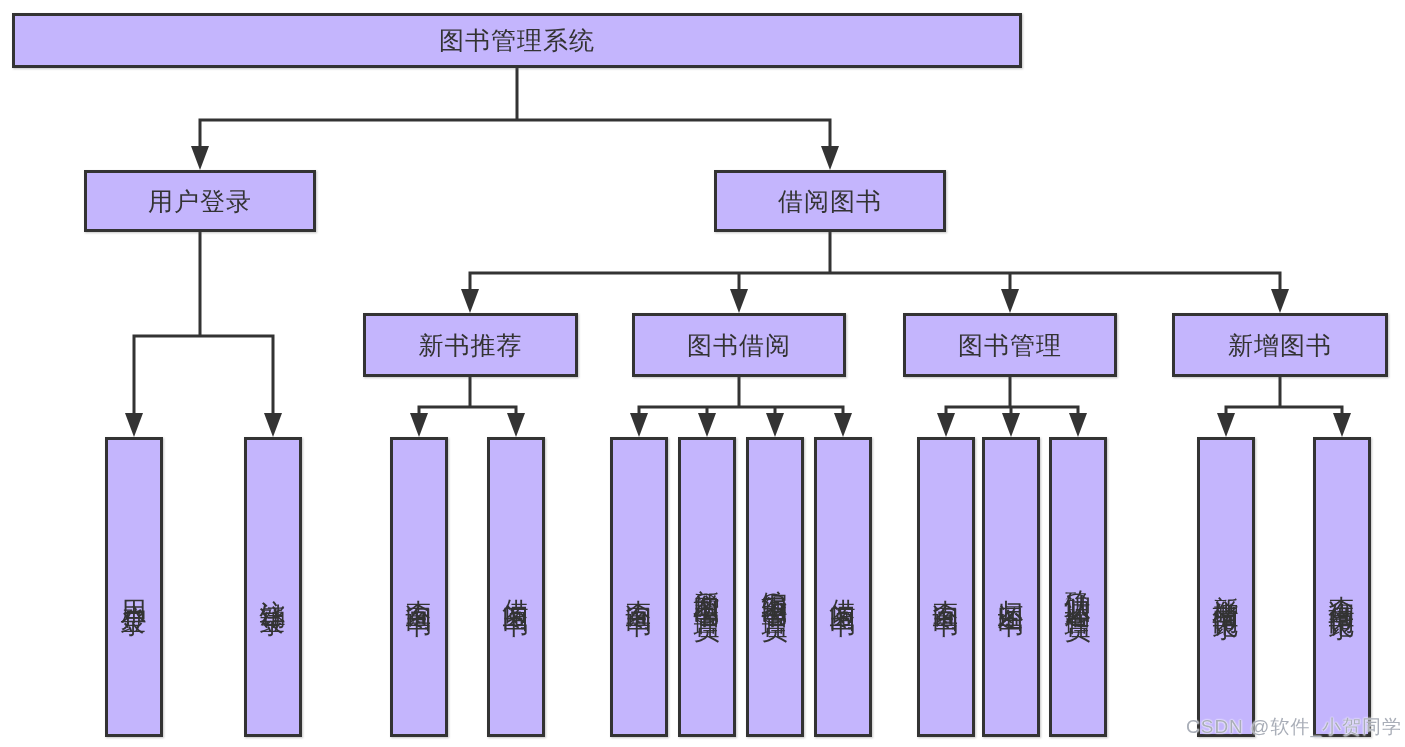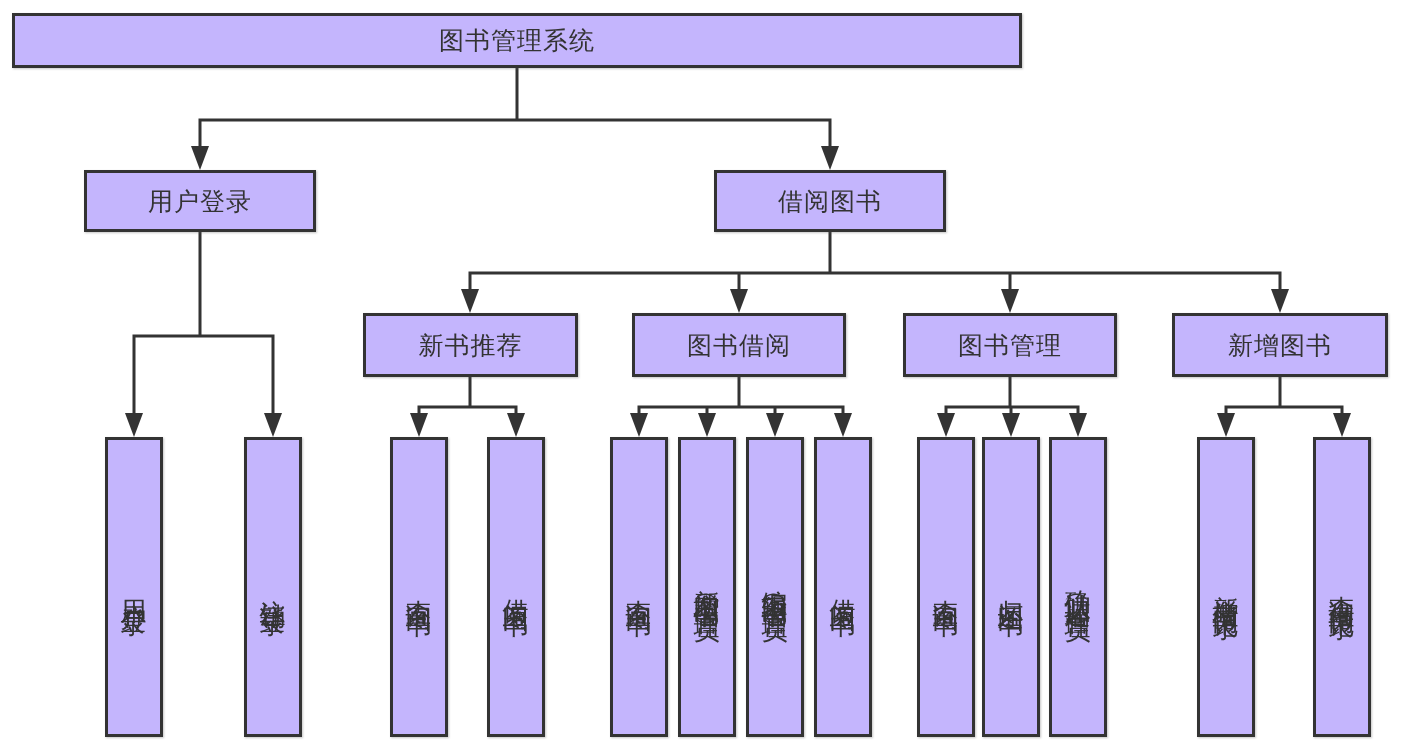--- a/index.html
+++ b/index.html
@@ -163,14 +163,15 @@
     <span class="vlabel">确认归还（管理员）</span>
   </div>
 
   <div class="node" style="left:1197px;top:437px;width:58px;height:300px">
     <span class="vlabel">新增借阅记录</span>
   </div>
   <div class="node" style="left:1313px;top:437px;width:58px;height:300px">
     <span class="vlabel">查询借阅记录</span>
   </div>
 
+  <div class="watermark">CSDN @软件_小贺同学</div>
 
 </div>
 
 </body></html>

